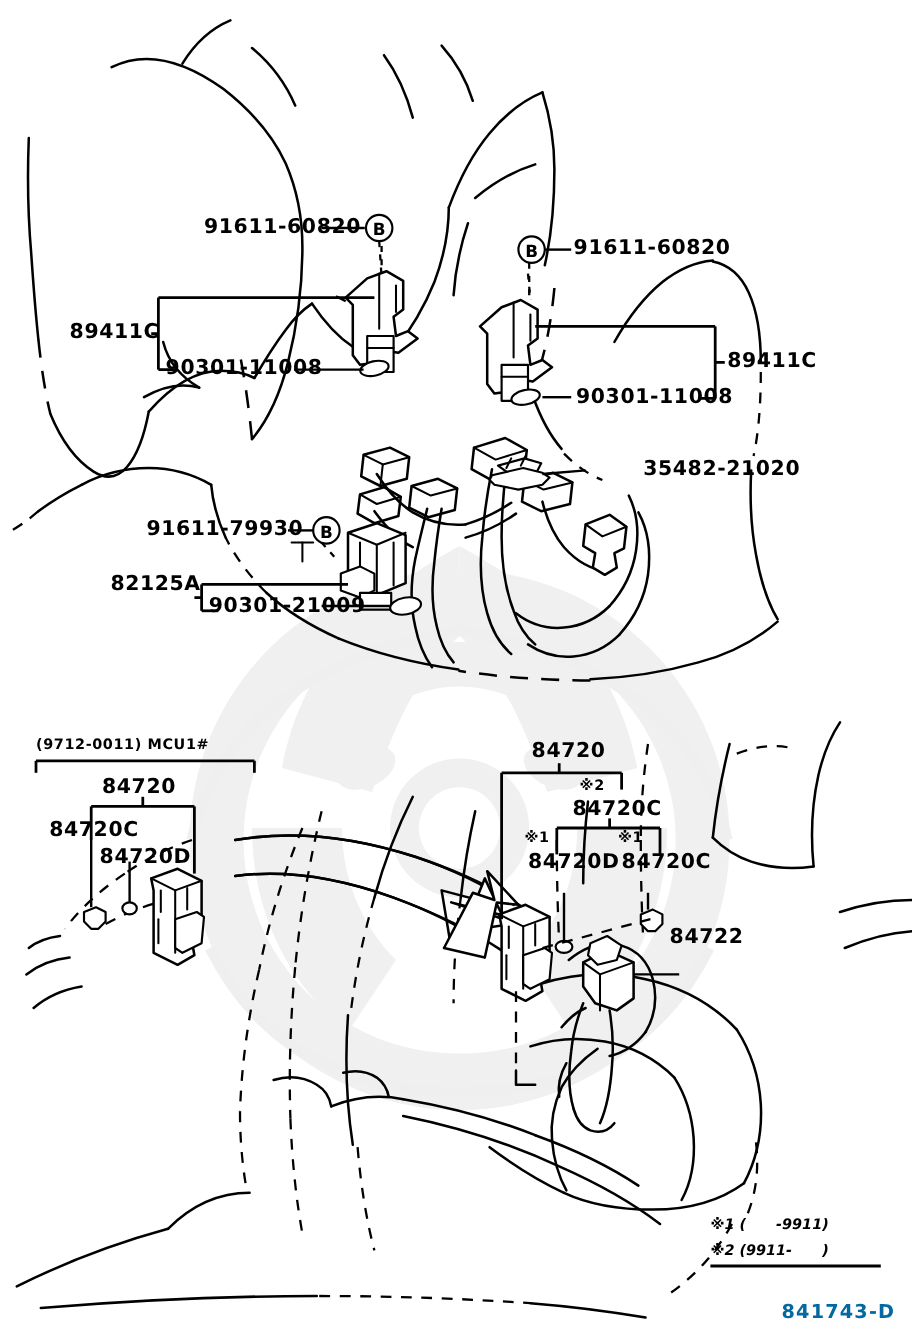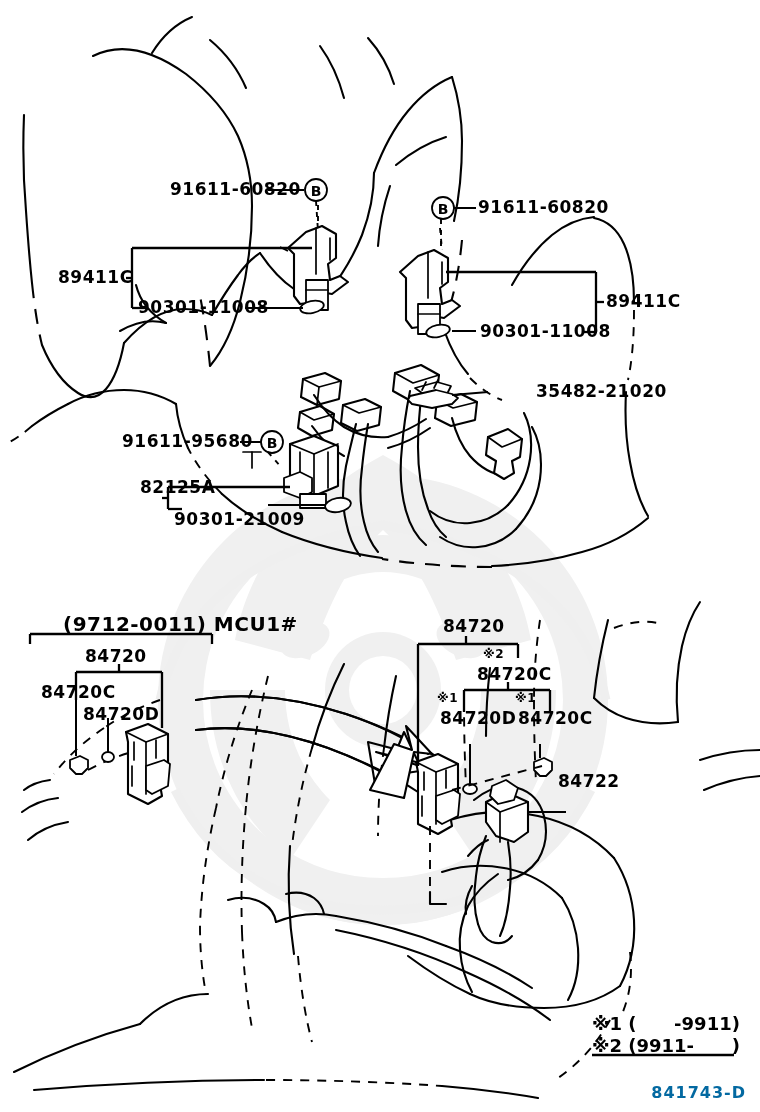--- a/index.html
+++ b/index.html
@@ -19,39 +19,40 @@
   .lbl{
     position:absolute;
     font-family:"DejaVu Sans", sans-serif;
     font-weight:bold;
     color:#000;
     white-space:pre;
     letter-spacing:0.5px;
     line-height:1;
   }
   .s17{font-size:17px;}
-  .s16{font-size:20px;margin-left:33px;}
+  .s16{font-size:12px;}
   .mark{font-size:12px;}
   .dwg{
     position:absolute;
     right:14px;
     bottom:10px;
     font-family:"DejaVu Sans", sans-serif;
     font-weight:bold;
     font-size:16px;
     letter-spacing:1px;
     color:#0369a1;
   }
   .note{
     position:absolute;
     font-family:"DejaVu Sans", sans-serif;
     font-weight:bold;
-    font-size:18px;
+    font-size:12px;
     color:#000;
     white-space:pre;
+    font-style:italic;
   }
 </style>
 </head>
 <body>
 
 <div id="sheet">
 
   <svg id="art" viewBox="0 0 760 1112">
     <defs>
       <style>
@@ -377,23 +378,23 @@
   </svg>
 
   <div class="lbl s17" style="left:170px;top:181px;">91611-60820</div>
   <div class="lbl s17" style="left:58px;top:269px;">89411C</div>
   <div class="lbl s17" style="left:138px;top:299px;">90301-11008</div>
 
   <div class="lbl s17" style="left:478px;top:199px;">91611-60820</div>
   <div class="lbl s17" style="left:606px;top:293px;">89411C</div>
   <div class="lbl s17" style="left:480px;top:323px;">90301-11008</div>
 
-  <div class="lbl s17" style="left:122px;top:433px;">91611-95680</div>
-  <div class="lbl s17" style="left:92px;top:479px;margin-left:48px;">82125A</div>
-  <div class="lbl s17" style="left:174px;top:511px;">90301-21009</div>
+  <div class="lbl s17" style="left:122px;top:433px;">91611-79930</div>
+  <div class="lbl s17" style="left:92px;top:479px;">82125A</div>
+  <div class="lbl s17" style="left:174px;top:497px;">90301-21009</div>
   <div class="lbl s17" style="left:494px;top:383px;margin-left:42px;">35482-21020</div>
 
   <div class="lbl s16" style="left:30px;top:614px;">(9712-0011) MCU1#</div>
   <div class="lbl s17" style="left:85px;top:648px;">84720</div>
   <div class="lbl s17" style="left:41px;top:684px;">84720C</div>
   <div class="lbl s17" style="left:83px;top:706px;">84720D</div>
 
   <div class="lbl s17" style="left:443px;top:618px;">84720</div>
   <div class="lbl mark" style="left:483px;top:648px;">※2</div>
   <div class="lbl s17" style="left:477px;top:666px;">84720C</div>

